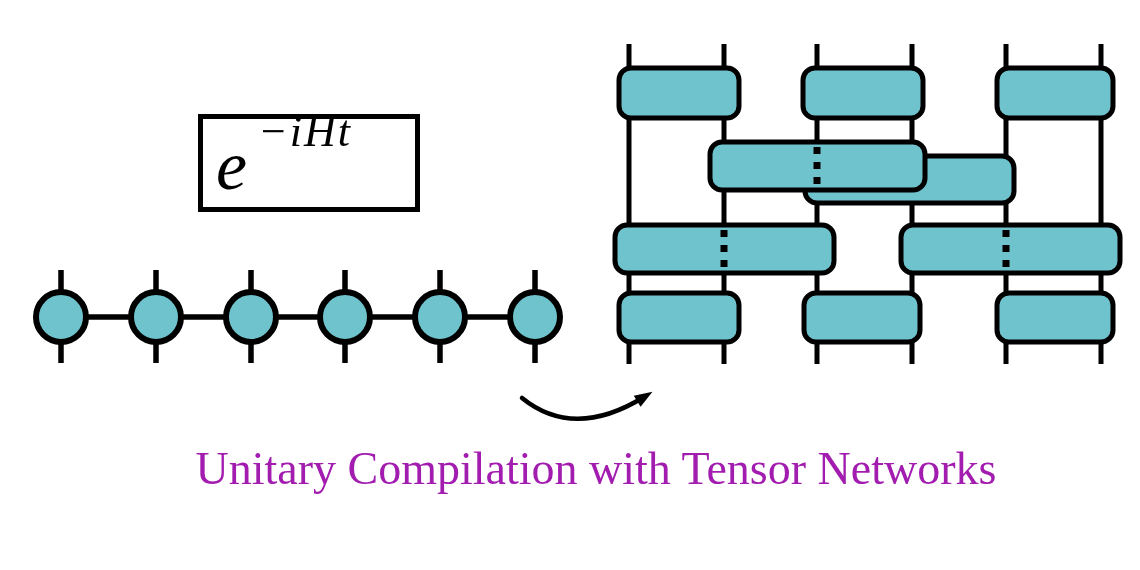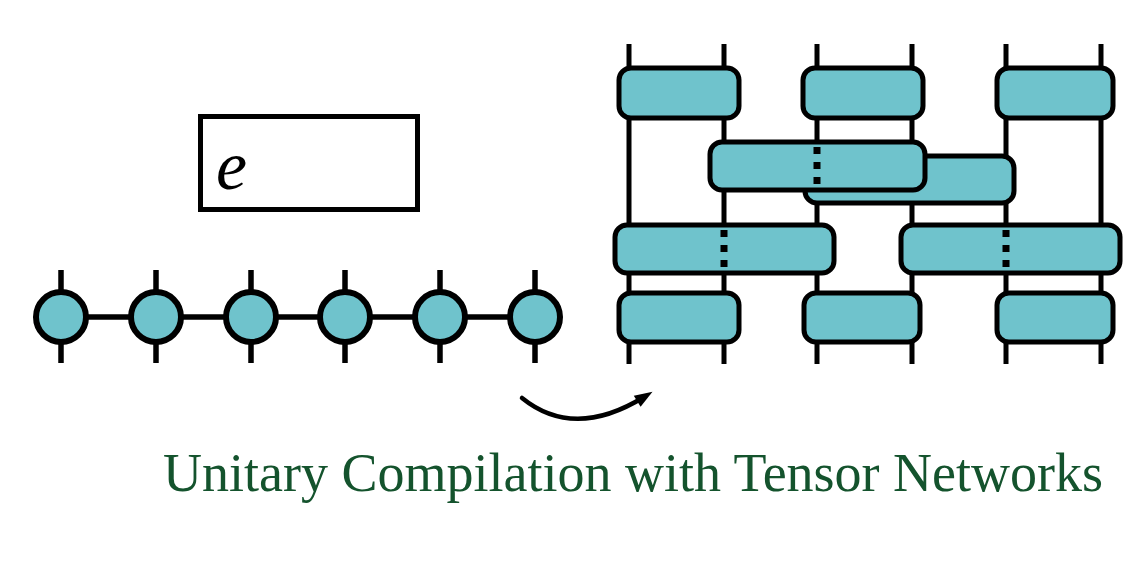--- a/index.html
+++ b/index.html
@@ -47,24 +47,23 @@
     letter-spacing: 2px;
     color: #000;
   }
   .caption {
     position: absolute;
     left: 596px;
     top: 446px;
     transform: translateX(-50%);
     white-space: nowrap;
     font-family: "Liberation Serif", serif;
-    font-size: 54px;
+    font-size: 46px;
     line-height: 1;
-    color: #14532d;
-    margin-left: 37px;
+    color: #a21caf;
   }
 </style>
 </head>
 <body>
 
 <div class="canvas">
 
   <svg class="diagram" id="diagram-svg" viewBox="0 0 1140 570">
       <line x1="61" y1="317" x2="535" y2="317" stroke="#000000" stroke-width="5.5"></line>
       <line x1="61" y1="270" x2="61" y2="363" stroke="#000000" stroke-width="5.5"></line>
@@ -97,17 +96,18 @@
       <line x1="1006" y1="230" x2="1006" y2="270" stroke="#000000" stroke-width="7" stroke-dasharray="7 8"></line>
       <rect x="619" y="293" width="120" height="49" rx="12" ry="12" fill="#6FC3CC" stroke="#000000" stroke-width="5"></rect>
       <rect x="804" y="293" width="116" height="49" rx="12" ry="12" fill="#6FC3CC" stroke="#000000" stroke-width="5"></rect>
       <rect x="997" y="293" width="116" height="49" rx="12" ry="12" fill="#6FC3CC" stroke="#000000" stroke-width="5"></rect>
       <path d="M 522 398 Q 574 440 644 397" fill="none" stroke="#000000" stroke-width="4.5" stroke-linecap="round"></path>
       <polygon points="652.5207598630782,391.765818941252 640.5856097977237,406.7258387579992 633.7811744213514,395.64885093599764" fill="#000000"></polygon>
     </svg>
 
   <div class="formula-box">
     <span class="formula-base">e</span>
+    <span class="formula-exponent">−iHt</span>
   </div>
 
   <div class="caption">Unitary Compilation with Tensor Networks</div>
 
 </div>
 
 </body></html>

